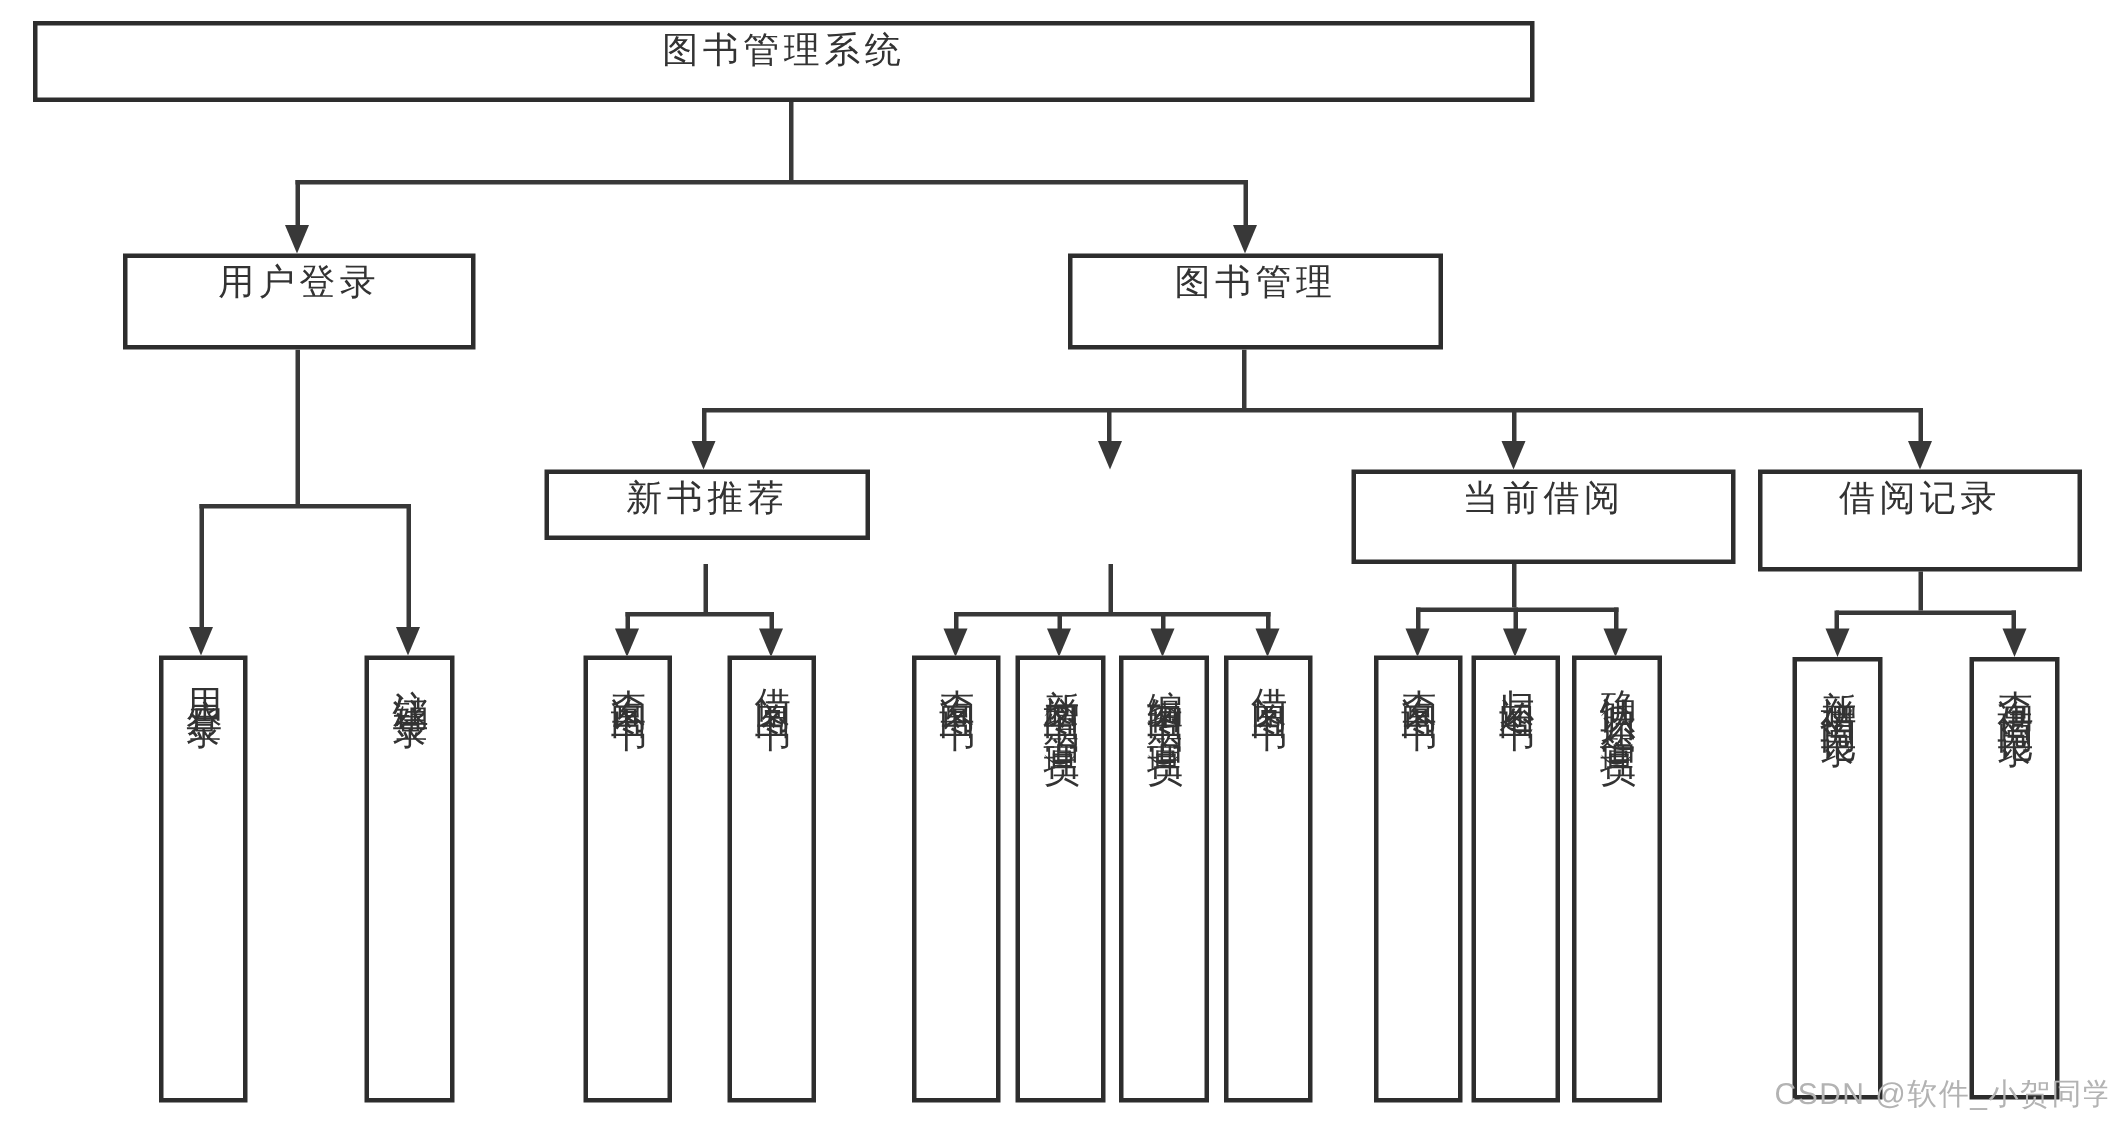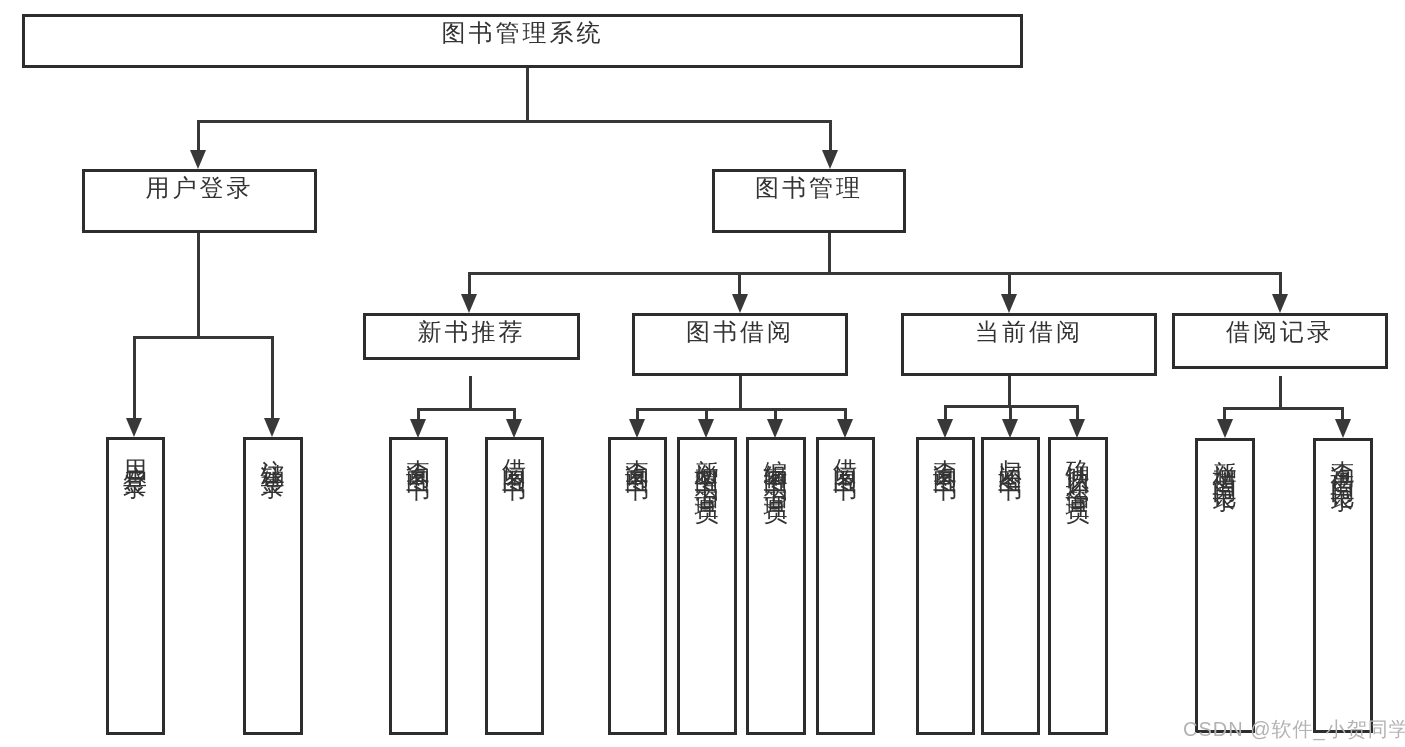--- a/index.html
+++ b/index.html
@@ -92,34 +92,31 @@
   <div class="line" style="left:1341px;top:407px;width:3px;height:13px"></div>
   <div class="arrowhead" style="left:1335px;top:419px"></div>
 
   <div class="box" style="left:22px;top:14px;width:1001px;height:54px">
     <span class="hlabel">图书管理系统</span>
   </div>
 
   <div class="box" style="left:82px;top:169px;width:235px;height:64px">
     <span class="hlabel">用户登录</span>
   </div>
-  <div class="box" style="left:712px;top:169px;width:194px;height:64px">
+  <div class="box" style="left:712px;top:169px;width:250px;height:64px">
     <span class="hlabel">图书管理</span>
   </div>
 
   <div class="box" style="left:363px;top:313px;width:217px;height:47px">
     <span class="hlabel">新书推荐</span>
   </div>
-  <div class="box" style="left:632px;top:313px;width:216px;height:63px">
-    <span class="hlabel">图书借阅</span>
-  </div>
   <div class="box" style="left:901px;top:313px;width:256px;height:63px">
     <span class="hlabel">当前借阅</span>
   </div>
-  <div class="box" style="left:1172px;top:313px;width:216px;height:56px">
+  <div class="box" style="left:1172px;top:313px;width:216px;height:68px">
     <span class="hlabel">借阅记录</span>
   </div>
 
   <div class="box" style="left:106px;top:437px;width:59px;height:298px">
     <span class="vlabel">用户登录</span>
   </div>
   <div class="box" style="left:243px;top:437px;width:60px;height:298px">
     <span class="vlabel">注销登录</span>
   </div>
 

